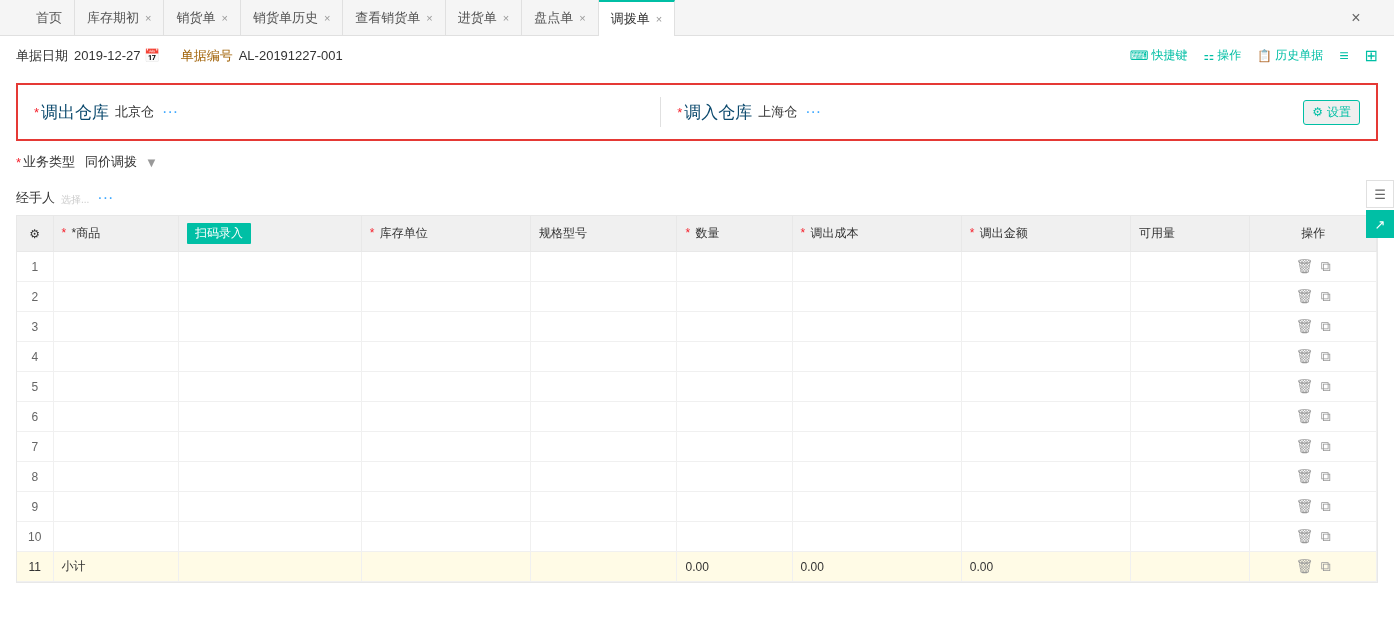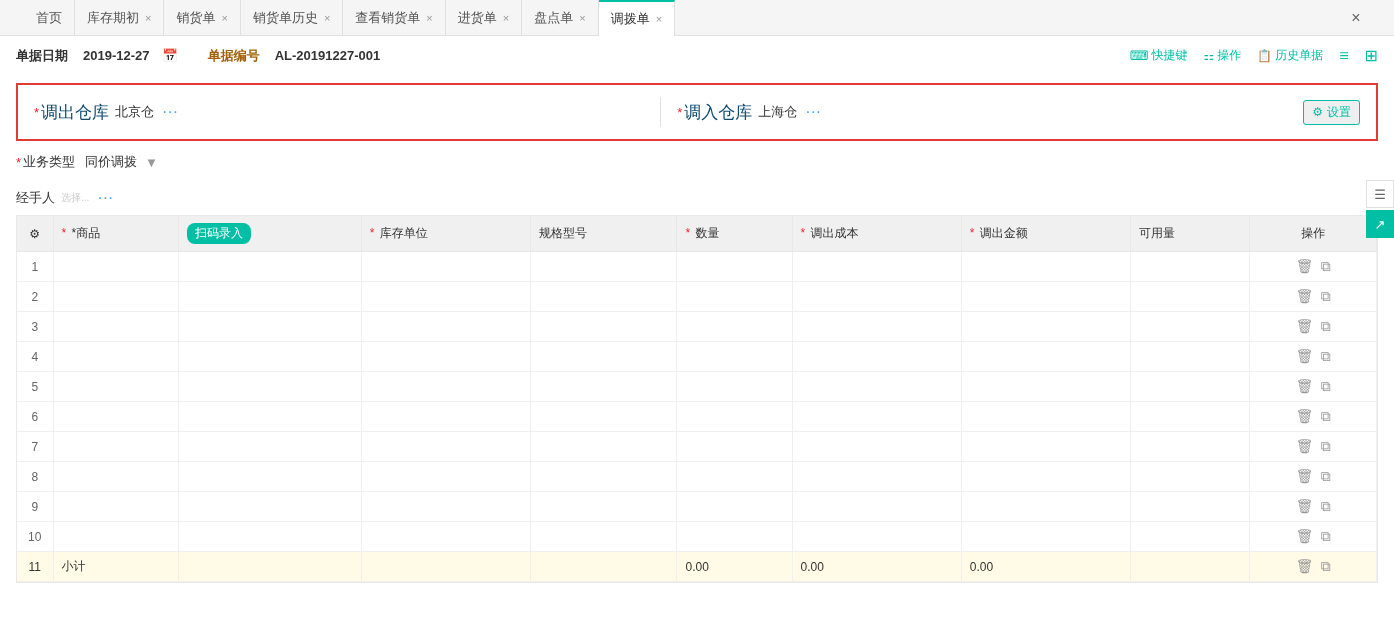--- a/index.html
+++ b/index.html
@@ -134,21 +134,21 @@
       cursor: pointer;
       font-size: 12px;
       border: 1px solid #00bfa5;
       padding: 3px 8px;
       border-radius: 3px;
     }
 
     
     .handler-row {
       display: flex;
-      align-items: center;
+      align-items: flex-end;
       padding: 4px 16px 8px;
     }
     .handler-label {
       font-size: 13px;
       color: #333;
       margin-right: 6px;
     }
     .handler-input {
       color: #ccc;
       font-size: 10px;
@@ -208,21 +208,21 @@
       text-align: center;
     }
     .action-col {
       text-align: center;
     }
     .scan-btn {
       background: #00bfa5;
       color: #fff;
       border: none;
       padding: 2px 8px;
-      border-radius: 8px;
+      border-radius: 1px;
       font-size: 12px;
       cursor: pointer;
     }
     .icon-btn {
       cursor: pointer;
       color: #999;
       font-size: 14px;
       margin: 0 2px;
     }
 
@@ -256,23 +256,22 @@
     
     .header-row {
       display: flex;
       align-items: center;
       padding: 10px 16px;
       gap: 16px;
     }
     .header-left {
       display: flex;
       align-items: center;
-      gap: 9px;
+      gap: 0;
       flex: 1;
-      font-weight: bold;
     }
     .header-right {
       display: flex;
       align-items: center;
       gap: 16px;
     }
   </style>
 </head>
 <body>
 

